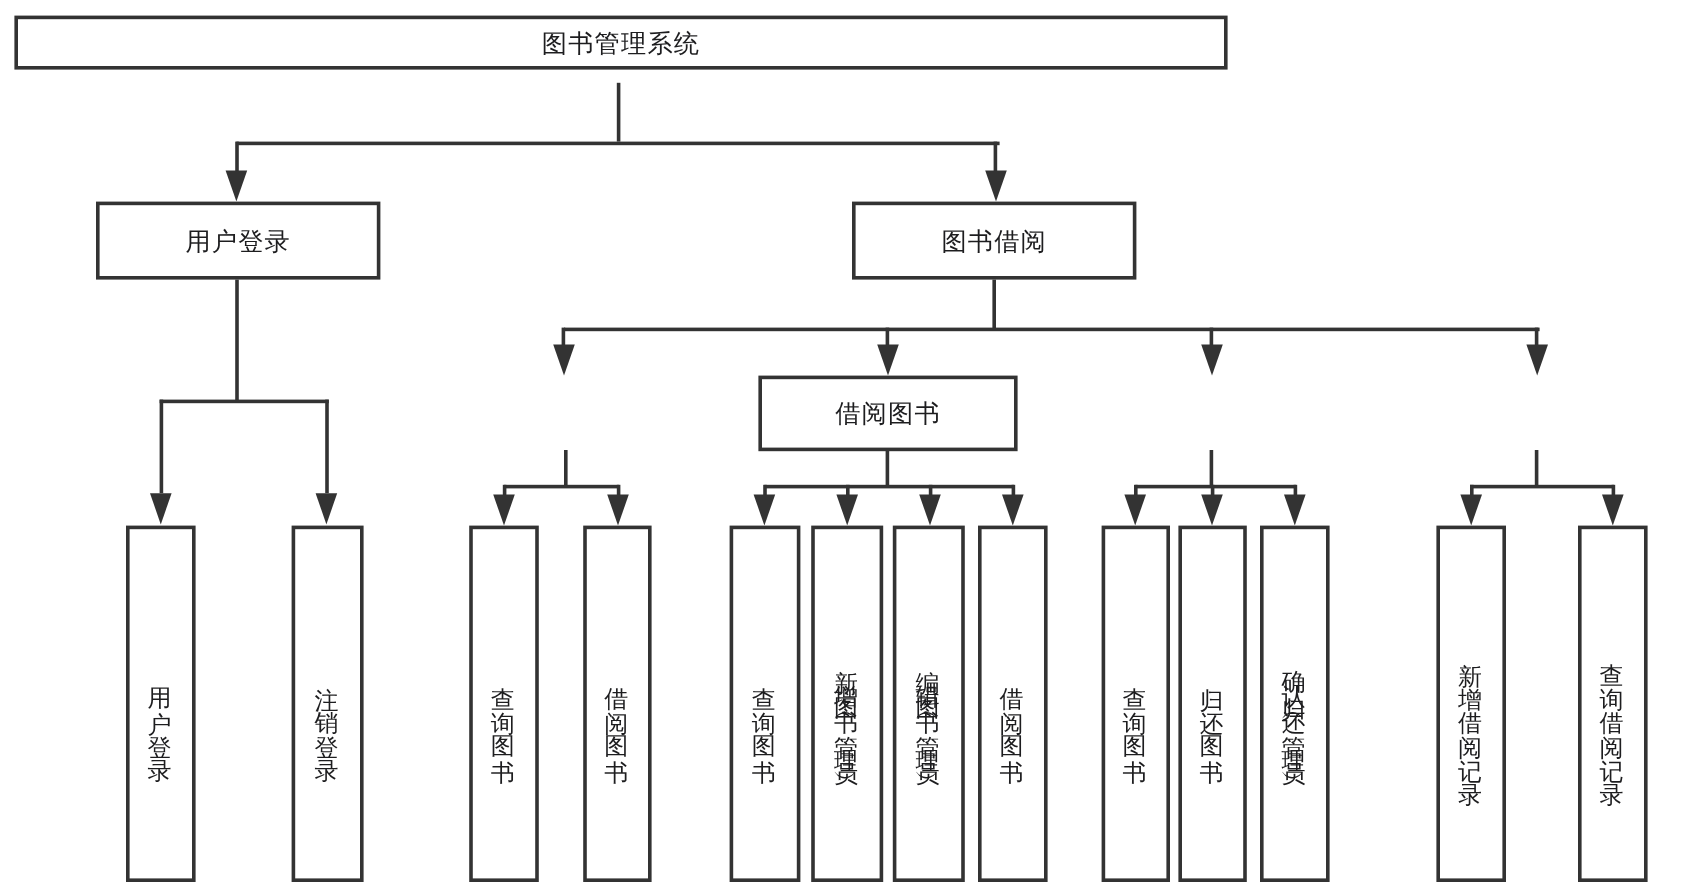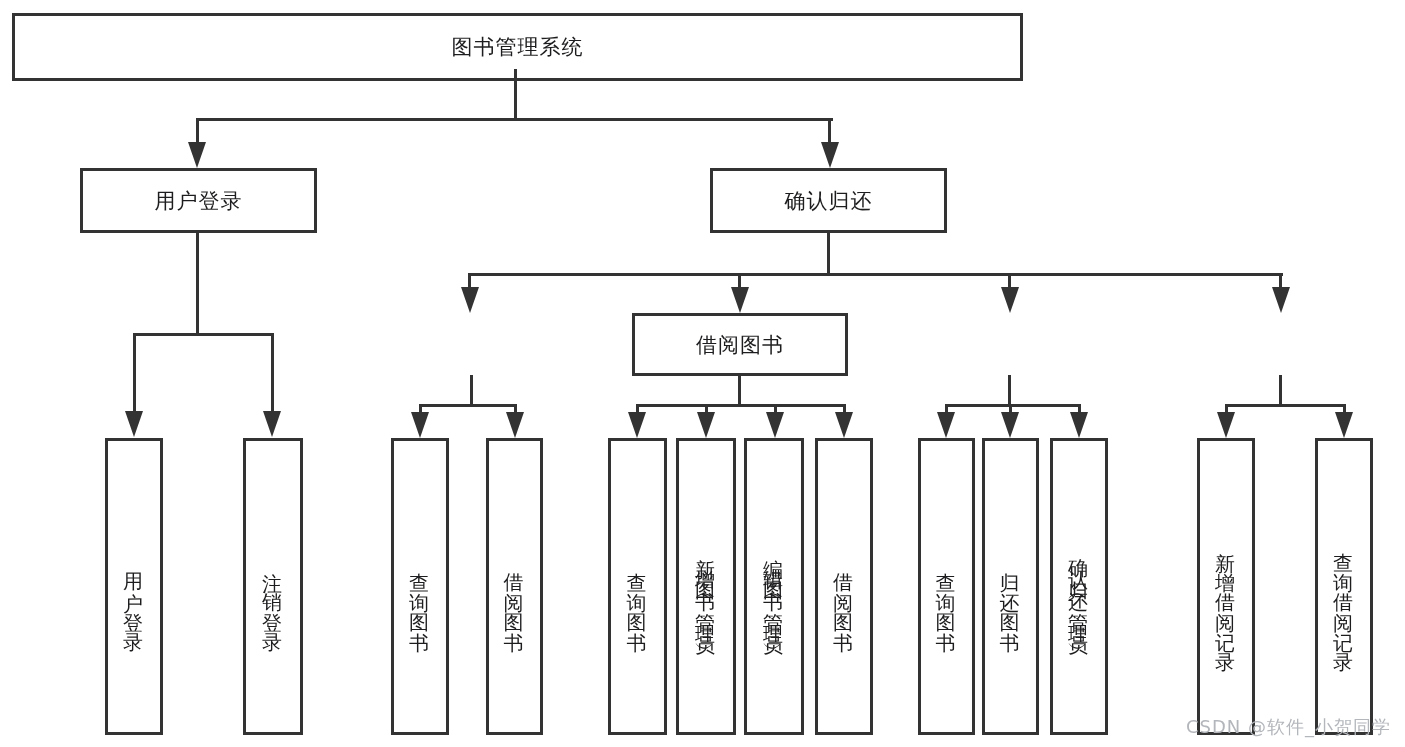--- a/index.html
+++ b/index.html
@@ -45,36 +45,36 @@
     color:#b3b6bb;
     letter-spacing:1px;
     white-space:nowrap;
   }
 </style>
 </head>
 <body>
 
 <div id="canvas">
 
-  <div class="box hbox" style="left:12px;top:13px;width:1011px;height:68px;text-align:center;">
+  <div class="box hbox" style="left:12px;top:13px;width:1011px;height:45px;text-align:center;">
     <span>图书管理系统</span>
   </div>
 
   <div class="vl" style="left:514px;top:69px;height:49px;"></div>
   <div class="hl" style="left:197px;top:118px;width:636px;"></div>
   <div class="vl" style="left:196px;top:118px;height:26px;"></div>
   <div class="ar" style="left:188px;top:142px;"></div>
   <div class="vl" style="left:828px;top:118px;height:26px;"></div>
   <div class="ar" style="left:821px;top:142px;"></div>
 
   <div class="box hbox" style="left:80px;top:168px;width:237px;height:65px;">
     <span>用户登录</span>
   </div>
   <div class="box hbox" style="left:710px;top:168px;width:237px;height:65px;">
-    <span>确认归还</span>
+    <span>图书借阅</span>
   </div>
 
   <div class="vl" style="left:196px;top:233px;height:102px;"></div>
   <div class="hl" style="left:133px;top:333px;width:141px;"></div>
   <div class="vl" style="left:133px;top:333px;height:78px;"></div>
   <div class="ar" style="left:125px;top:411px;"></div>
   <div class="vl" style="left:271px;top:333px;height:78px;"></div>
   <div class="ar" style="left:263px;top:411px;"></div>
 
   <div class="vl" style="left:827px;top:233px;height:42px;"></div>
@@ -163,15 +163,14 @@
     <span>确认归还（管理员）</span>
   </div>
 
   <div class="box leaf" style="left:1197px;top:438px;width:58px;height:297px;">
     <span>新增借阅记录</span>
   </div>
   <div class="box leaf" style="left:1315px;top:438px;width:58px;height:297px;">
     <span>查询借阅记录</span>
   </div>
 
-  <div id="watermark">CSDN @软件_小贺同学</div>
 
 </div>
 
 </body></html>

